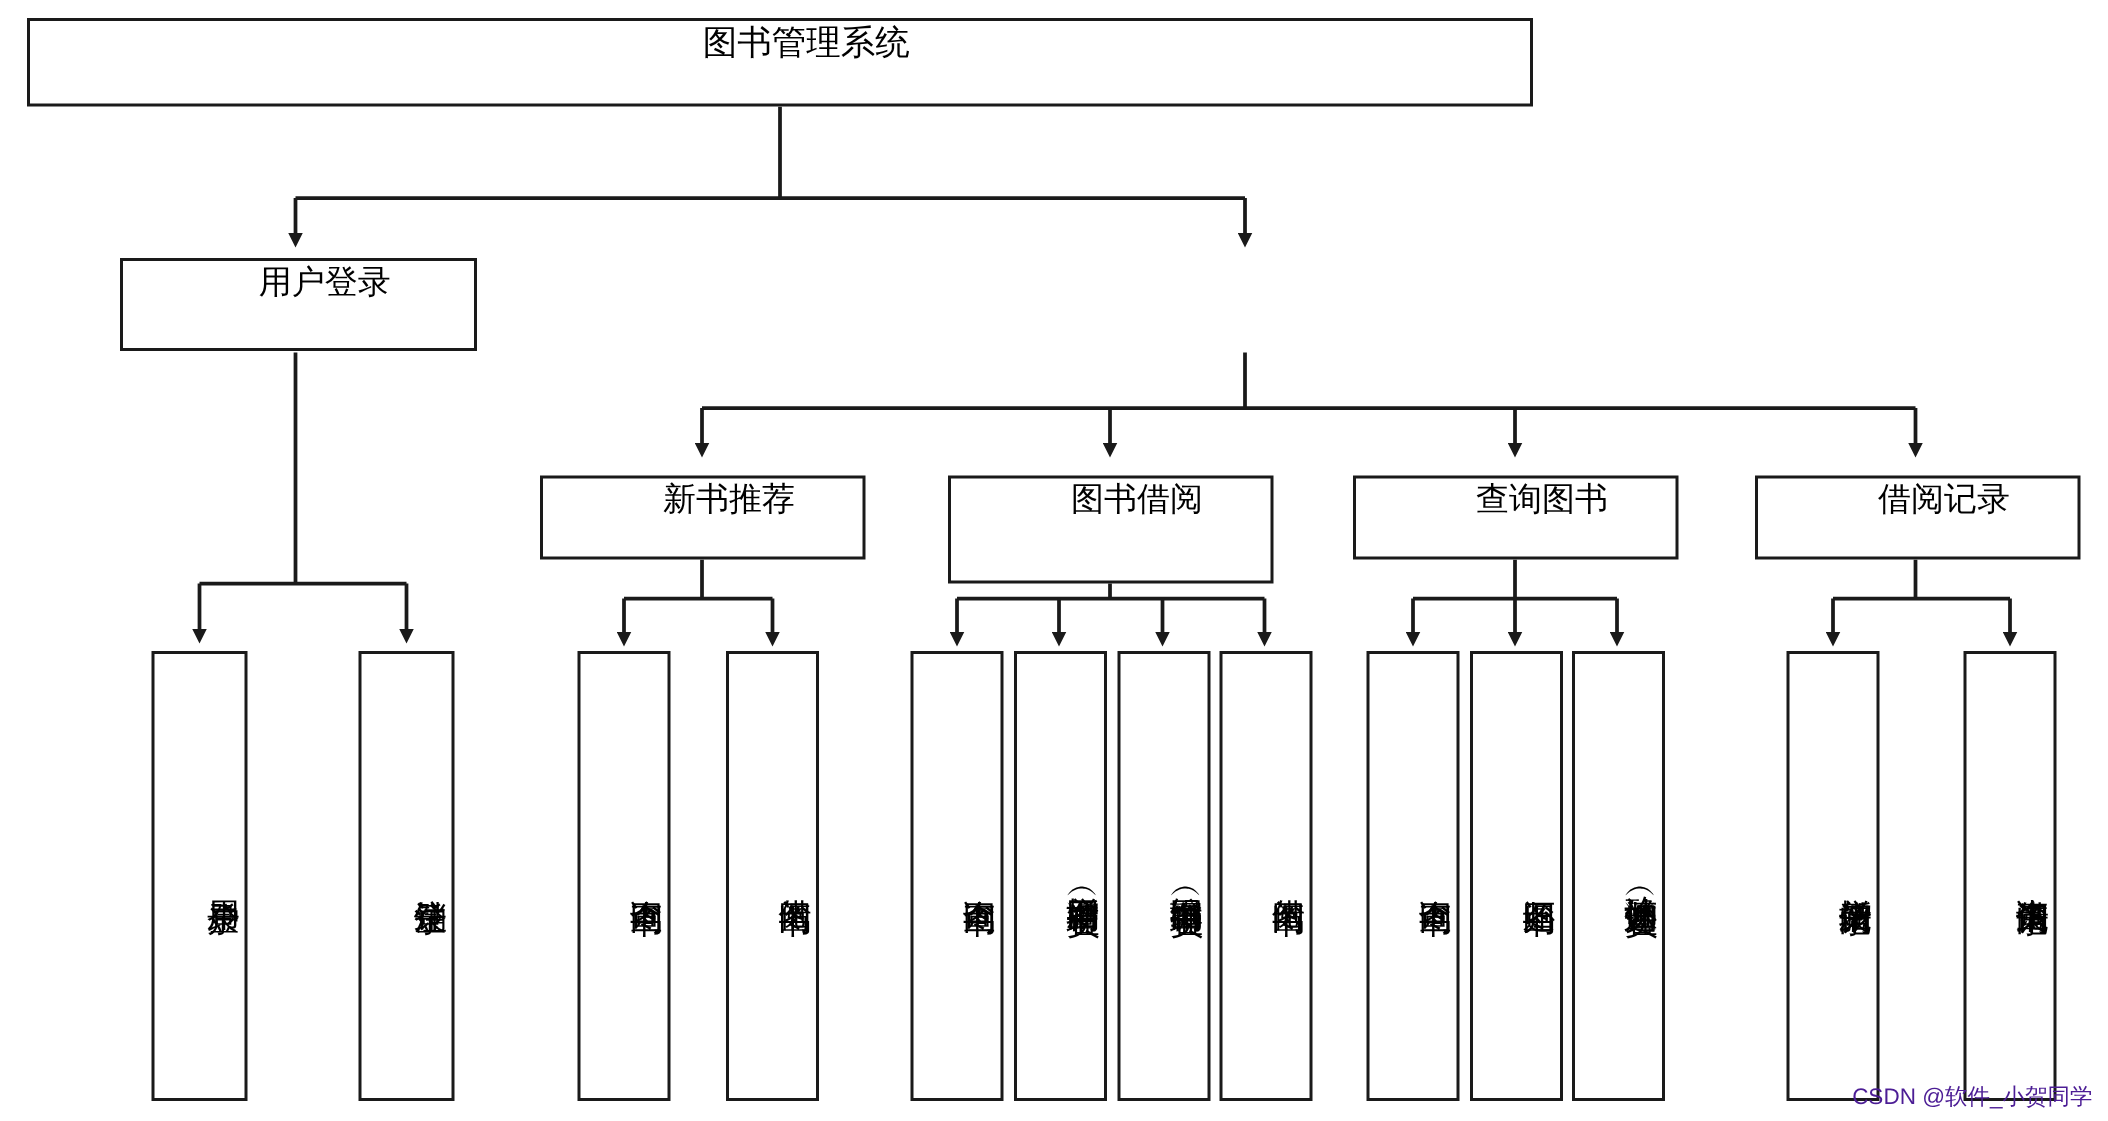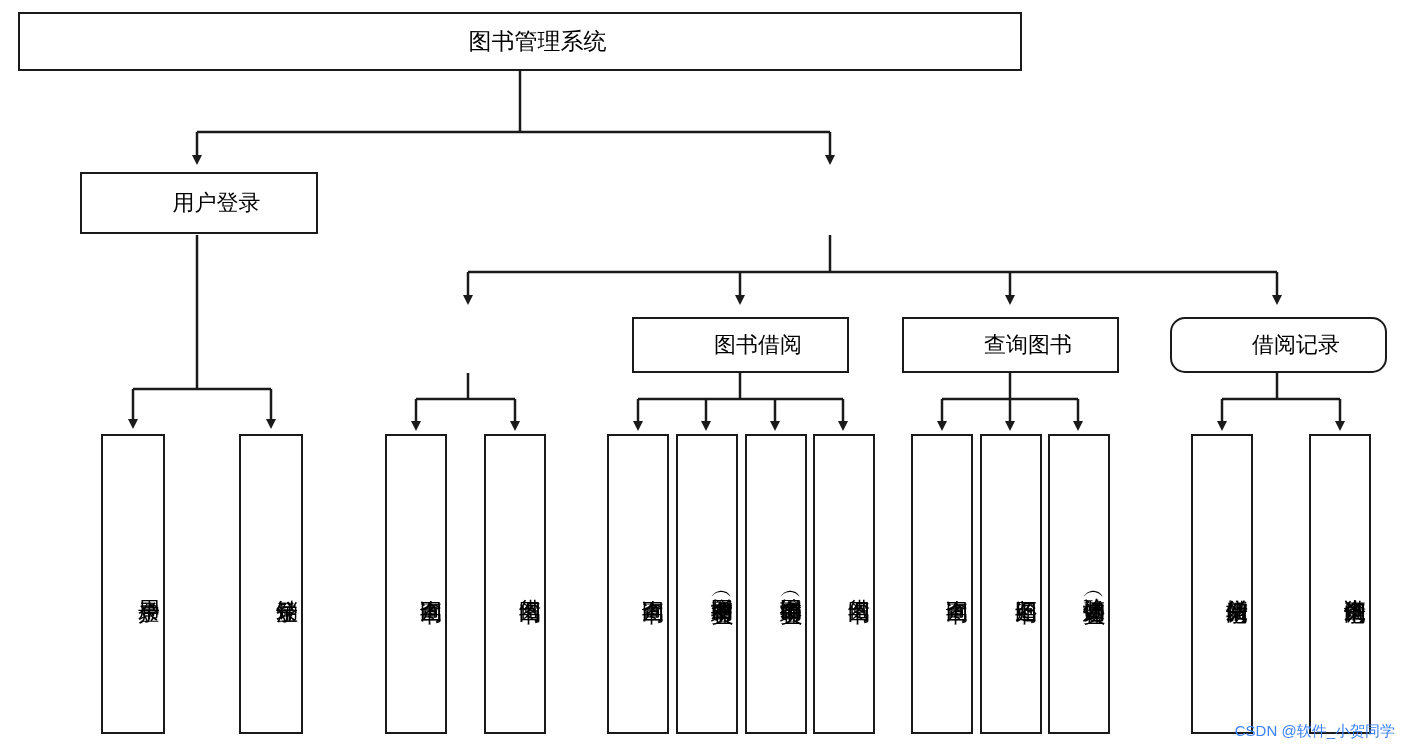--- a/index.html
+++ b/index.html
@@ -17,21 +17,20 @@
     height: 747px;
     background: #ffffff;
     overflow: hidden;
   }
   .node {
     position: absolute;
     box-sizing: border-box;
     border: 2px solid #1a1a1a;
     background: #ffffff;
     display: flex;
-    align-items: center;
     justify-content: center;
     text-align: center;
     font-size: 22px;
     line-height: 1.25;
     color: #000000;
     padding-left: 35px;
   }
   .node.root {
     font-size: 23px;
   }
@@ -55,21 +54,21 @@
     top: 0;
     width: 1405px;
     height: 747px;
     pointer-events: none;
   }
   .watermark {
     position: absolute;
     right: 10px;
     bottom: 6px;
     font-size: 15px;
-    color: #3b82f6;
+    color: #4c1d95;
     white-space: nowrap;
   }
 </style>
 </head>
 <body>
 
 <div id="canvas">
 
   <svg class="connectors" viewBox="0 0 1405 747">
     <defs>
@@ -123,30 +122,33 @@
 
   <div class="node root" style="left:18px; top:12px; width:1004px; height:59px;">
     <span>图书管理系统</span>
   </div>
 
   <div class="node" style="left:80px; top:172px; width:238px; height:62px;">
     <span>用户登录</span>
   </div>
 
 
-
-  <div class="node" style="left:632px; top:317px; width:217px; height:56px;">
+  <div class="node" style="left:360px; top:317px; width:217px; height:56px;">
+    <span>新书推荐</span>
+  </div>
+
+  <div class="node" style="left:632px; top:317px; width:217px; height:72px;">
     <span>图书借阅</span>
   </div>
 
   <div class="node" style="left:902px; top:317px; width:217px; height:56px;">
     <span>查询图书</span>
   </div>
 
-  <div class="node" style="left:1170px; top:317px; width:217px; height:56px;border-radius:15px;">
+  <div class="node" style="left:1170px; top:317px; width:217px; height:56px;">
     <span>借阅记录</span>
   </div>
 
   <div class="node vertical" style="left:101px; top:434px; width:64px; height:300px;">
     <span>用户登录</span>
   </div>
 
   <div class="node vertical" style="left:239px; top:434px; width:64px; height:300px;">
     <span>注销登录</span>
   </div>

